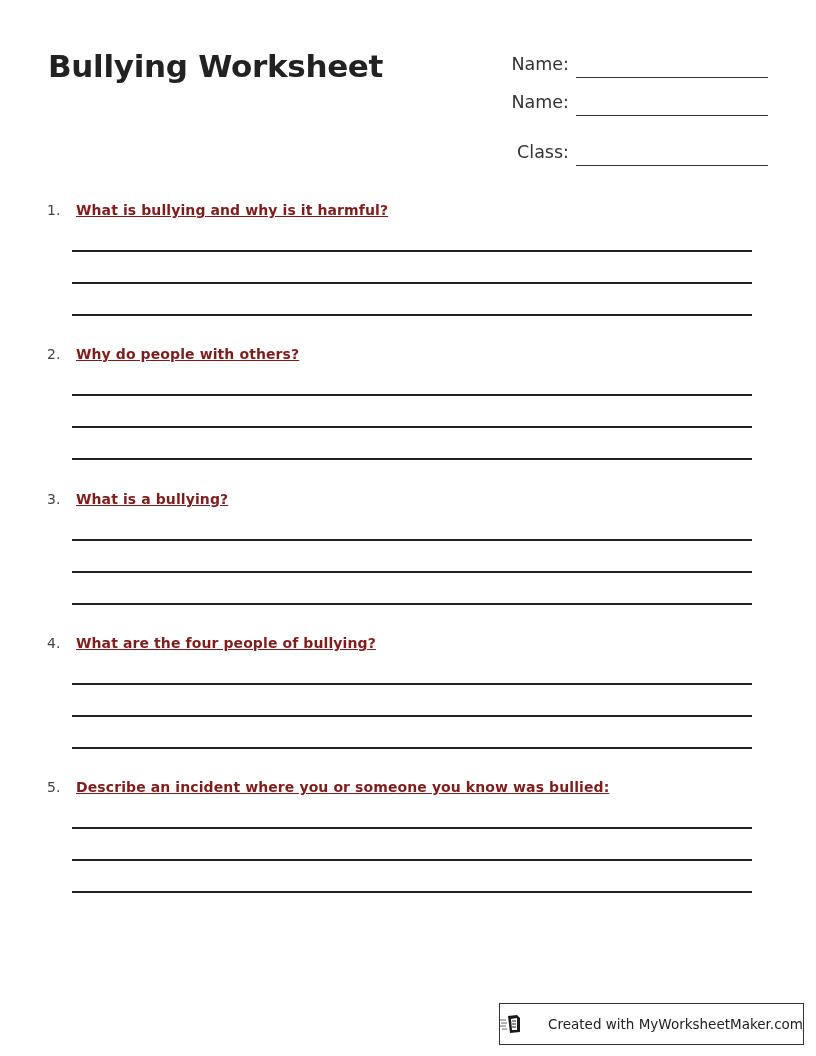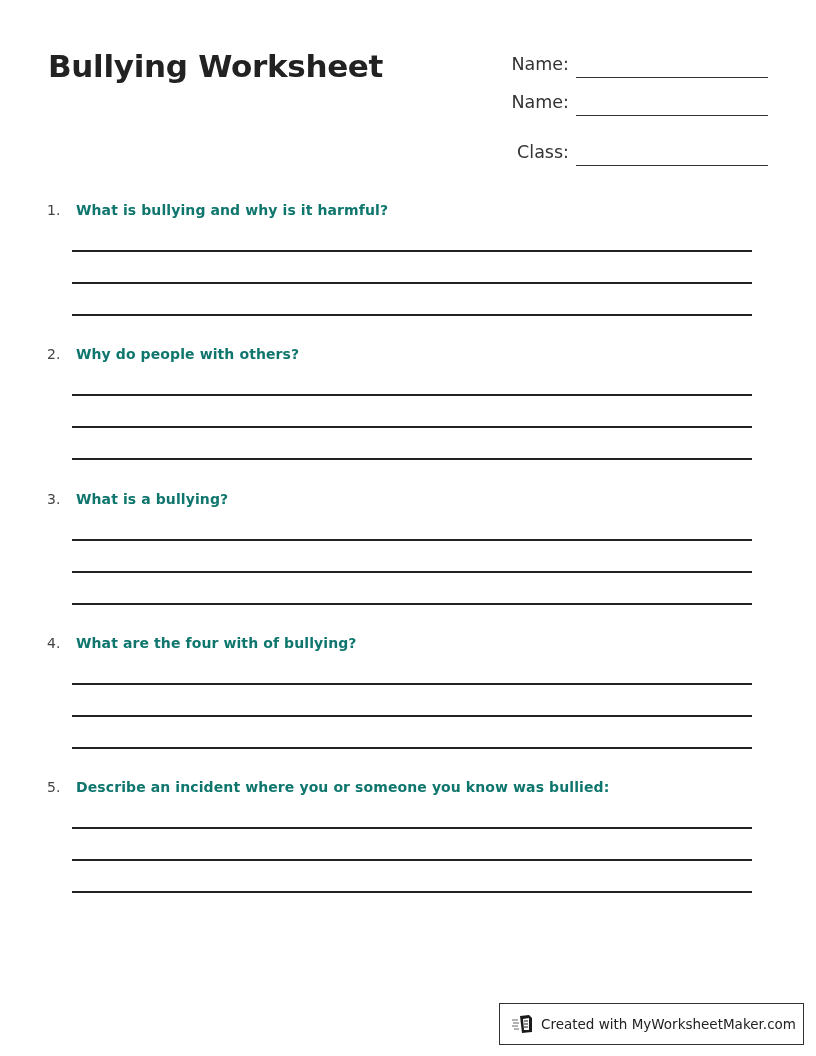--- a/index.html
+++ b/index.html
@@ -20,30 +20,30 @@
     .field-line {
       position: absolute; left: 106px; right: 0; bottom: 0;
       border-bottom: 1.5px solid #333333; height: 0;
     }
     .question { position: absolute; left: 47px; width: 705px; }
     .q-num {
       position: absolute; left: 0; top: 0; font-size: 14px; color: #444444;
     }
     .q-text {
       position: absolute; left: 29px; top: 0; font-size: 14px; font-weight: bold;
-      color: #0f766e; white-space: nowrap; letter-spacing: 0.1px;
+      color: #7f1d1d; white-space: nowrap; letter-spacing: 0.1px; text-decoration: underline;
     }
     .answer-line {
       position: absolute; left: 25px; width: 680px; height: 0;
       border-top: 2.2px solid #222222;
     }
     .footer {
       position: absolute; left: 499px; top: 1003px; width: 305px; height: 42px;
       border: 1.2px solid #333333; box-sizing: border-box;
-      display: flex; align-items: center; padding-left: 12px;
+      display: flex; align-items: center;  justify-content: space-between;
     }
     .footer-icon { width: 22px; height: 20px; margin-right: 7px; }
     .footer-text { font-size: 13.5px; color: #222222; white-space: nowrap; }
   </style>
 </head>
 <body>
 
 <h1 class="title">Bullying Worksheet</h1>
 
 <div class="field-row" style="top:48px;">
@@ -78,21 +78,21 @@
 <div class="question" style="top:491px;">
   <span class="q-num">3.</span>
   <span class="q-text">What is a bullying?</span>
   <div class="answer-line" style="top:48px;"></div>
   <div class="answer-line" style="top:80px;"></div>
   <div class="answer-line" style="top:112px;"></div>
 </div>
 
 <div class="question" style="top:635px;">
   <span class="q-num">4.</span>
-  <span class="q-text">What are the four with of bullying?</span>
+  <span class="q-text">What are the four people of bullying?</span>
   <div class="answer-line" style="top:48px;"></div>
   <div class="answer-line" style="top:80px;"></div>
   <div class="answer-line" style="top:112px;"></div>
 </div>
 
 <div class="question" style="top:779px;">
   <span class="q-num">5.</span>
   <span class="q-text">Describe an incident where you or someone you know was bullied:</span>
   <div class="answer-line" style="top:48px;"></div>
   <div class="answer-line" style="top:80px;"></div>

